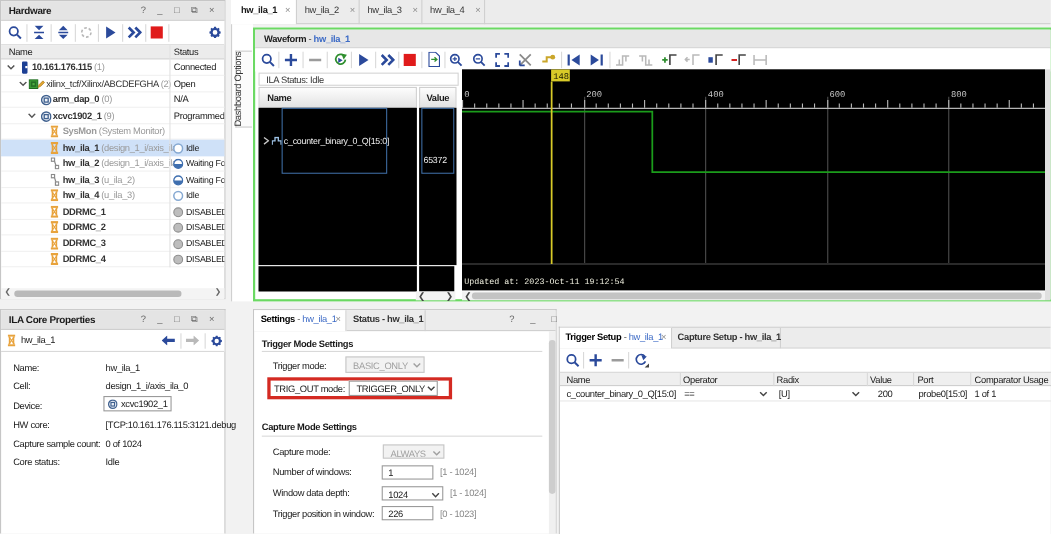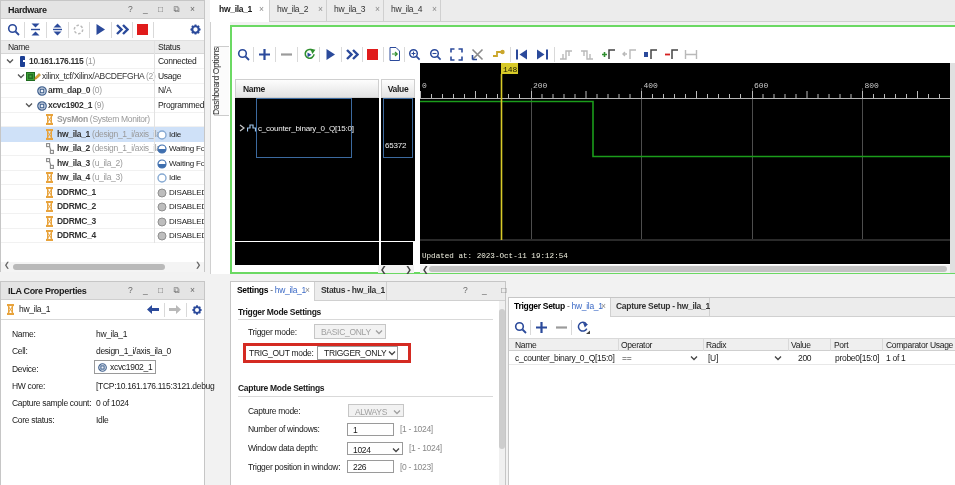--- a/index.html
+++ b/index.html
@@ -87,21 +87,21 @@
         </svg>
       <svg class="ic" style="left:25px;top:3px;" width="9" height="9" viewBox="0 0 9 9">
           <rect x="0.5" y="0.5" width="8" height="8" fill="#3e9e38" stroke="#1f6b1f"></rect>
           <rect x="2" y="2" width="5" height="5" fill="#256f25"></rect>
           <rect x="3.5" y="3.5" width="2" height="2" fill="#4fae42"></rect>
         </svg>
       <svg class="ic" style="left:33px;top:4px;" width="7" height="7" viewBox="0 0 7 7">
           <path d="M0.5 6.5 L1.5 4 L5 0.5 L6.5 2 L3 5.5 Z" fill="#e0a52f" stroke="#a9771d" stroke-width="0.6"></path>
         </svg>
       <span class="tname" style="left:41px;font-weight:normal;">xilinx_tcf/Xilinx/ABCDEFGHA <span class="pr">(2)</span></span>
-      <span class="tst">Usage</span>
+      <span class="tst">Open</span>
     </div>
 
     <div class="trow" style="top:29px;">
       <svg class="ic" style="left:36px;top:3px;" width="10" height="10" viewBox="0 0 10 10">
           <circle cx="5" cy="5" r="4.2" fill="#eef2f8" stroke="#40618f" stroke-width="1.3"></circle>
           <rect x="3.2" y="3.2" width="3.6" height="3.6" fill="none" stroke="#40618f" stroke-width="1.2"></rect>
         </svg>
       <span class="tname" style="left:47px;">arm_dap_0 <span class="pr">(0)</span></span>
       <span class="tst">N/A</span>
     </div>
@@ -318,20 +318,23 @@
   </div>
 </div>
 
 <div class="abs" style="left:210px;top:22px;width:20px;height:252px;background:#fff;border-left:1px solid #d0d0d0;">
   <div class="abs" style="left:3px;top:24px;width:15px;height:70px;border:1px solid #cccccc;border-right:none;background:#fbfbfb;"></div>
   <div class="abs" style="left:-30px;top:51px;width:76px;height:16px;transform:rotate(-90deg);font-size:8.5px;letter-spacing:-0.3px;color:#333;text-align:center;">Dashboard Options</div>
 </div>
 
 <div class="abs" id="wavepanel" style="left:230px;top:25px;width:727px;height:249px;border:2px solid #6bd963;background:#fff;">
 
+  <div class="abs" style="left:0;top:0;width:100%;height:17px;background:#e7e7e7;border-bottom:1px solid #d2d2d2;font-size:8.5px;letter-spacing:-0.3px;line-height:17px;">
+    <span style="margin-left:8px;font-weight:bold;color:#1a1a1a;">Waveform</span><span style="color:#444;"> - </span><span style="color:#3d6bc6;font-weight:bold;">hw_ila_1</span>
+  </div>
 
   <div class="abs" id="wavetoolbar" style="left:0;top:17px;width:100%;height:21px;background:#fff;">
     <svg class="ic" style="left:5px;top:4px;" width="13" height="13" viewBox="0 0 13 13">
         <circle cx="5.5" cy="5.5" r="3.8" fill="none" stroke="#2b4a9b" stroke-width="1.6"></circle>
         <line x1="8.5" y1="8.5" x2="12" y2="12" stroke="#2b4a9b" stroke-width="1.8"></line>
       </svg>
     <div class="sep" style="left:21px;top:3px;height:15px;"></div>
     <svg class="ic" style="left:26px;top:4px;" width="13" height="13" viewBox="0 0 13 13">
         <path d="M6.5 1 V12 M1 6.5 H12" stroke="#2b4a9b" stroke-width="2.2"></path>
       </svg>
@@ -411,20 +414,21 @@
       </svg>
     <svg class="ic" style="left:432px;top:4px;" width="15" height="13" viewBox="0 0 15 13">
         <path d="M1 6.5 H6" stroke="#d42020" stroke-width="1.8"></path>
         <path d="M8 11 V2 H14" stroke="#444" stroke-width="1.5" fill="none"></path>
       </svg>
     <svg class="ic" style="left:452px;top:4px;" width="14" height="13" viewBox="0 0 14 13">
         <path d="M1.5 2 V11 M12.5 2 V11 M1.5 6.5 H12.5" stroke="#b9b9b9" stroke-width="1.4" fill="none"></path>
       </svg>
   </div>
 
+  <div class="abs" style="left:3px;top:39px;width:182px;height:12px;background:#fff;border:1px solid #d4d4d4;font-size:8.5px;letter-spacing:-0.3px;line-height:11px;color:#333;padding-left:6px;">ILA Status: Idle</div>
 
   <div class="abs" style="left:3px;top:52px;width:144px;height:19px;background:linear-gradient(#fdfdfd,#e3e3e3);border:1px solid #cfcfcf;font-size:8.5px;letter-spacing:-0.3px;font-weight:bold;color:#1a1a1a;line-height:18px;padding-left:7px;">Name</div>
   <div class="abs" style="left:149px;top:52px;width:34px;height:19px;background:linear-gradient(#fdfdfd,#e3e3e3);border:1px solid #cfcfcf;font-size:8.5px;letter-spacing:-0.3px;font-weight:bold;color:#1a1a1a;line-height:18px;text-align:center;">Value</div>
 
   <div class="abs" style="left:3px;top:71px;width:144px;height:143px;background:#000;">
     <div class="abs" style="left:21px;top:0px;width:96px;height:60px;border:1px solid #3c6a9f;"></div>
     <svg class="ic" style="left:4px;top:26px;" width="6" height="8" viewBox="0 0 6 8">
         <path d="M1 1 L5 4 L1 7" fill="none" stroke="#c8c8c8" stroke-width="1.2"></path>
       </svg>
     <svg class="ic" style="left:12px;top:26px;" width="9" height="8" viewBox="0 0 9 8">

